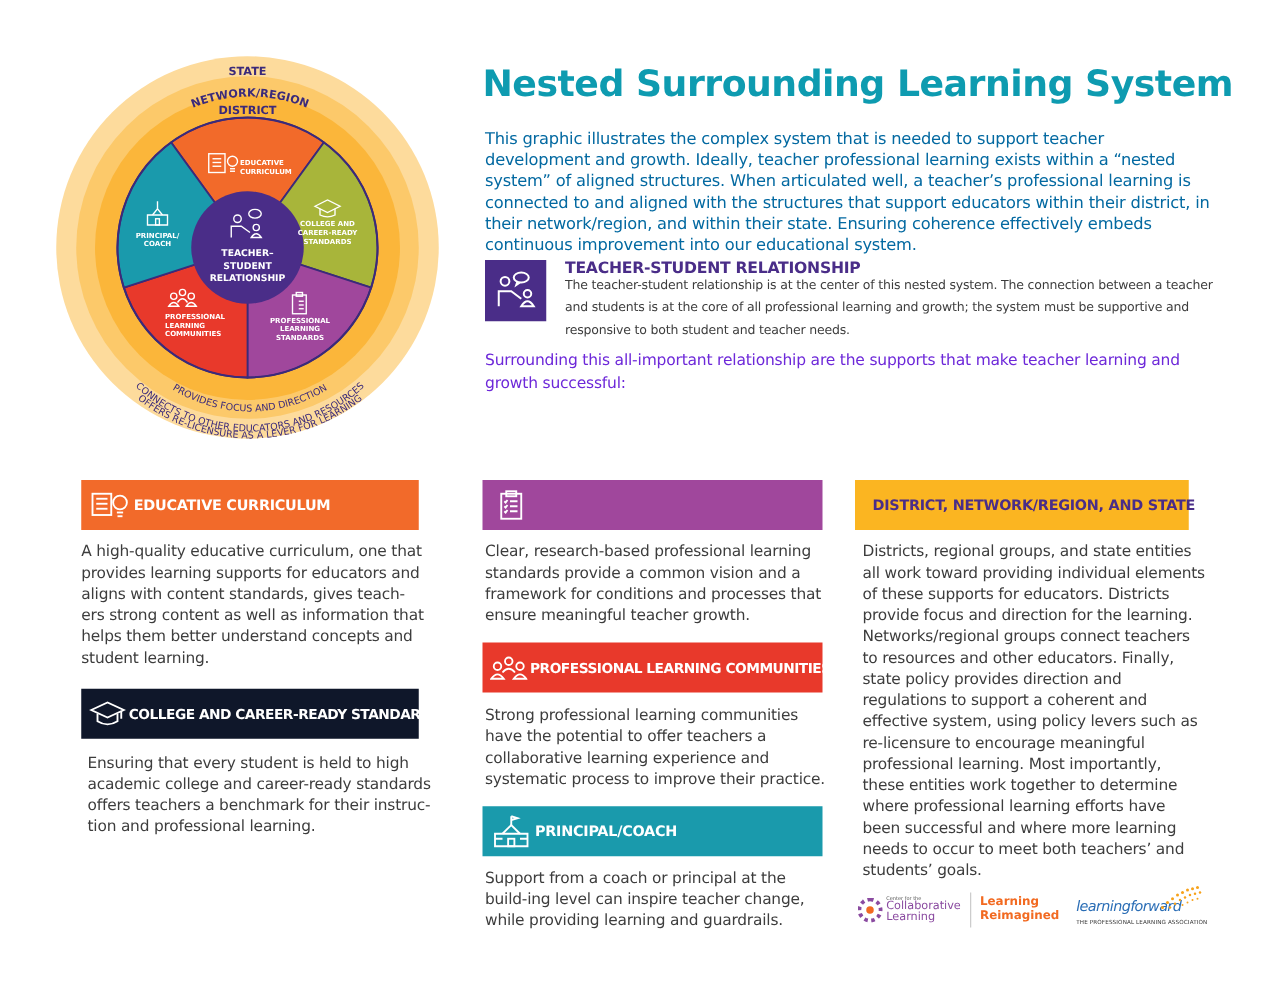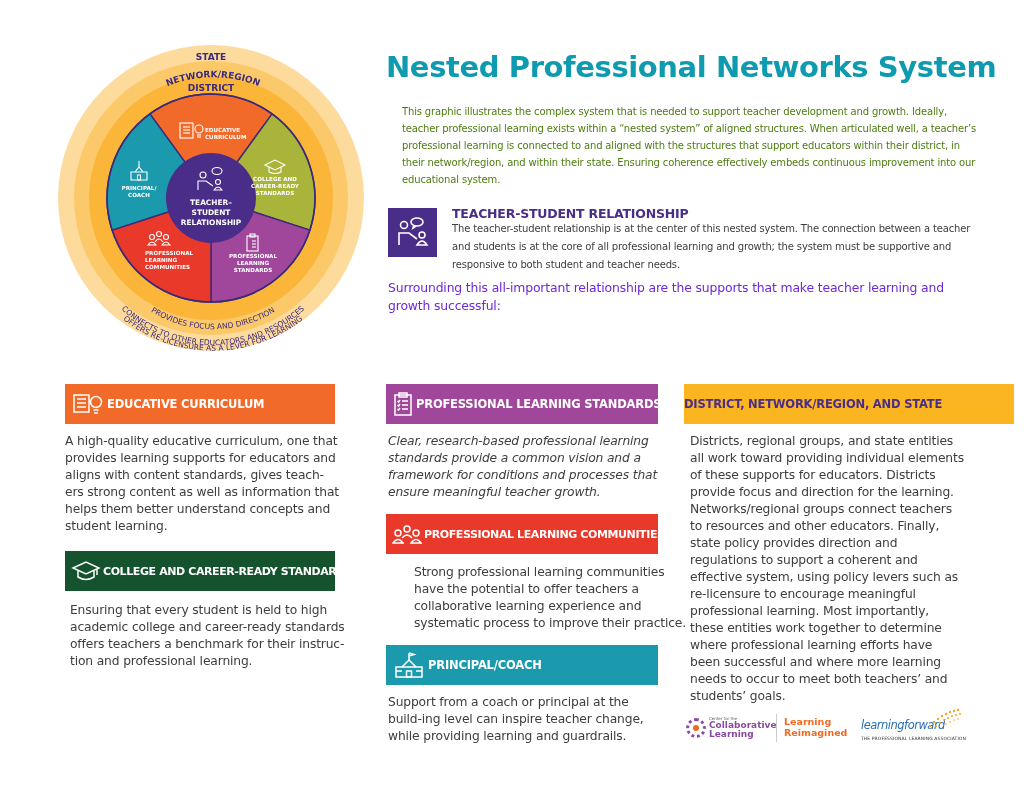--- a/index.html
+++ b/index.html
@@ -1,41 +1,41 @@
 <!DOCTYPE html>
 <html><head>
 <meta charset="utf-8">
 <style>
   * { box-sizing: border-box; margin: 0; padding: 0; }
   html, body { width: 1024px; height: 791px; background: #ffffff; overflow: hidden; }
   body { position: relative; font-family: "DejaVu Sans", "Liberation Sans", sans-serif; color: #3a3a3a; }
 
-  .wheel { position: absolute; left: 53px; top: 40px; width: 320px; height: 320px; text-align: right; }
+  .wheel { position: absolute; left: 40px; top: 40px; width: 320px; height: 320px; text-align: right; }
   .wheel svg { width: 320px; height: 320px; display: block; }
 
   .title { position: absolute; left: 386px; top: 50px; font-family: "DejaVu Sans", sans-serif; font-size: 29px; color: #0e9bb0; letter-spacing: -0.4px; white-space: nowrap; }
 
-  .intro { position: absolute; left: 402px; top: 103px; width: 580px; font-size: 10px; line-height: 17px; color: #4d7c0f; letter-spacing: -0.15px; }
+  .intro { position: absolute; left: 388px; top: 103px; width: 580px; font-size: 13px; line-height: 17px; color: #0369a1; letter-spacing: -0.15px; }
 
   .tsr-icon { position: absolute; left: 388px; top: 208px; width: 49px; height: 49px; background: #4a2d88; display: flex; align-items: center; justify-content: center; }
   .tsr-title { position: absolute; left: 452px; top: 206px; font-size: 12.5px; font-weight: bold; color: #4a2d88; letter-spacing: -0.2px; }
   .tsr-body { position: absolute; left: 452px; top: 220px; width: 520px; font-size: 10px; line-height: 18px; color: #3d3d3d; letter-spacing: -0.15px; }
   .surround { position: absolute; left: 388px; top: 279px; width: 560px; font-size: 12.4px; line-height: 18px; color: #6d28d9; letter-spacing: -0.15px; }
 
   .band { position: absolute; height: 40px; display: flex; align-items: center; color: #fff; font-weight: bold; font-size: 11.5px; letter-spacing: -0.2px; white-space: nowrap; }
   .band .ico { width: 34px; height: 30px; display: flex; align-items: center; justify-content: center; margin-left: 6px; margin-right: 2px; }
   .card-text { position: absolute; font-size: 12.3px; line-height: 17px; color: #3d3d3d; letter-spacing: -0.15px; }
 
   .logos { position: absolute; left: 686px; top: 708px; width: 300px; height: 50px; }
   .logo-cc { position: absolute; left: 0; top: 8px; display: flex; align-items: center; }
   .cc-mark { width: 20px; height: 20px; border-radius: 50%; border: 3px dotted #8a4aa0; position: relative; }
   .cc-mark::after { content: ""; position: absolute; left: 4px; top: 4px; width: 6px; height: 6px; border-radius: 50%; background: #f26a21; }
   .cc-text { margin-left: 3px; display: flex; flex-direction: column; line-height: 9px; }
   .cc-small { font-size: 4px; color: #555; line-height: 5px; }
-  .cc-big { font-size: 9px; color: #8a4aa0; font-weight: bold; }
+  .cc-big { font-size: 9px; color: #8a4aa0; font-weight: normal; }
   .lr-div { position: absolute; left: 90px; top: 6px; width: 1px; height: 28px; background: #cccccc; }
   .lr-text { position: absolute; left: 98px; top: 8px; font-size: 9.5px; font-weight: bold; color: #f26a21; line-height: 11px; }
   .lf-text { position: absolute; left: 175px; top: 10px; font-size: 11.5px; font-style: italic; color: #2a6db5; letter-spacing: -0.5px; }
   .lf-sub { position: absolute; left: 175px; top: 28px; font-size: 4.5px; color: #333; letter-spacing: 0.1px; }
   .lf-dots { position: absolute; left: 240px; top: 0px; width: 36px; height: 22px; }
 </style>
 </head>
 <body>
 
 <div class="wheel">
@@ -135,21 +135,21 @@
         <circle cx="150" cy="135" r="3"></circle>
         <path d="M145,150 L145,141 L153,141 L160,146"></path>
         <ellipse cx="164" cy="131" rx="5" ry="3.5"></ellipse>
         <circle cx="165" cy="142" r="2.5"></circle>
         <path d="M161,150 Q165,144 169,150 Z"></path>
       </g>
     </g>
   </svg>
 </div>
 
-<h1 class="title">Nested Professional Networks System</h1>
+<h1 class="title">Nested Surrounding Learning System</h1>
 <p class="intro">This graphic illustrates the complex system that is needed to support teacher development and growth. Ideally, teacher professional learning exists within a “nested system” of aligned structures. When articulated well, a teacher’s professional learning is connected to and aligned with the structures that support educators within their district, in their network/region, and within their state. Ensuring coherence effectively embeds continuous improvement into our educational system.</p>
 
 <div class="tsr-icon">
   <svg width="36" height="36" viewBox="0 0 36 36" fill="none" stroke="#ffffff" stroke-width="1.6">
     <circle cx="9" cy="10" r="3.5"></circle>
     <path d="M4,30 L4,18 L14,18 L22,24"></path>
     <ellipse cx="22" cy="7" rx="6" ry="4"></ellipse>
     <path d="M19,10 L18,13 L21,11"></path>
     <circle cx="27" cy="20" r="3"></circle>
     <path d="M22,30 Q27,22 32,30 Z"></path>
@@ -168,21 +168,21 @@
         <line x1="5" y1="15" x2="14" y2="15"></line>
       <circle cx="24" cy="10" r="5.5"></circle>
         <line x1="21.5" y1="18" x2="26.5" y2="18"></line>
         <line x1="22" y1="21" x2="26" y2="21"></line>
     </svg>
   </span>
   <span>EDUCATIVE CURRICULUM</span>
 </div>
 <p class="card-text" style="left:65px; top:433px; width:275px;">A high-quality educative curriculum, one that provides learning supports for educators and aligns with content standards, gives teach-ers strong content as well as information that helps them better understand concepts and student learning.</p>
 
-<div class="band" style="left:65px; top:551px; width:270px; background:#14532d;">
+<div class="band" style="left:65px; top:551px; width:270px; background:#0f172a;">
   <span class="ico">
     <svg width="30" height="22" viewBox="0 0 30 22" fill="none" stroke="#fff" stroke-width="1.5">
       <path d="M2,8 L15,2 L28,8 L15,14 Z"></path>
         <path d="M7,11 L7,17 Q15,22 23,17 L23,11"></path>
         <line x1="26" y1="9" x2="26" y2="15"></line>
     </svg>
   </span>
   <span style="font-size:11px; letter-spacing:-0.4px;">COLLEGE AND CAREER-READY STANDARDS</span>
 </div>
 <p class="card-text" style="left:70px; top:602px; width:275px;">Ensuring that every student is held to high academic college and career-ready standards offers teachers a benchmark for their instruc-tion and professional learning.</p>
@@ -193,56 +193,55 @@
       <rect x="3" y="4" width="16" height="20"></rect>
         <rect x="7" y="2" width="8" height="4"></rect>
       <line x1="10" y1="10" x2="16" y2="10"></line>
         <line x1="10" y1="14" x2="16" y2="14"></line>
         <line x1="10" y1="18" x2="16" y2="18"></line>
       <path d="M5.5,10 L6.5,11 L8,9"></path>
         <path d="M5.5,14 L6.5,15 L8,13"></path>
         <path d="M5.5,18 L6.5,19 L8,17"></path>
     </svg>
   </span>
-  <span>PROFESSIONAL LEARNING STANDARDS</span>
-</div>
-<p class="card-text" style="left:388px; top:433px; width:275px;font-style:italic;">Clear, research-based professional learning standards provide a common vision and a framework for conditions and processes that ensure meaningful teacher growth.</p>
+</div>
+<p class="card-text" style="left:388px; top:433px; width:275px;">Clear, research-based professional learning standards provide a common vision and a framework for conditions and processes that ensure meaningful teacher growth.</p>
 
 <div class="band" style="left:386px; top:514px; width:272px; background:#e8392b;">
   <span class="ico">
     <svg width="30" height="22" viewBox="0 0 30 22" fill="none" stroke="#fff" stroke-width="1.5">
       <circle cx="6" cy="10" r="3"></circle>
         <circle cx="15" cy="6" r="3"></circle>
         <circle cx="24" cy="10" r="3"></circle>
       <path d="M1,20 Q6,13 11,20 Z"></path>
         <path d="M10,15 Q15,9 20,15"></path>
         <path d="M19,20 Q24,13 29,20 Z"></path>
     </svg>
   </span>
   <span style="font-size:11px; letter-spacing:-0.4px;">PROFESSIONAL LEARNING COMMUNITIES</span>
 </div>
-<p class="card-text" style="left:388px; top:564px; width:275px;margin-left:26px;">Strong professional learning communities have the potential to offer teachers a collaborative learning experience and systematic process to improve their practice.</p>
+<p class="card-text" style="left:388px; top:564px; width:275px;">Strong professional learning communities have the potential to offer teachers a collaborative learning experience and systematic process to improve their practice.</p>
 
 <div class="band" style="left:386px; top:645px; width:272px; background:#1a9aac;text-align:right;">
   <span class="ico">
     <svg width="30" height="28" viewBox="0 0 30 28" fill="none" stroke="#fff" stroke-width="1.5">
       <path d="M2,26 L2,16 L28,16 L28,26 Z"></path>
         <path d="M8,16 L15,9 L22,16"></path>
       <line x1="15" y1="9" x2="15" y2="2"></line>
         <path d="M15,2 L20,3.5 L15,5"></path>
       <rect x="12.5" y="20" width="5" height="6"></rect>
         <line x1="2" y1="20" x2="8" y2="20"></line>
         <line x1="22" y1="20" x2="28" y2="20"></line>
     </svg>
   </span>
   <span>PRINCIPAL/COACH</span>
 </div>
 <p class="card-text" style="left:388px; top:694px; width:275px;">Support from a coach or principal at the build-ing level can inspire teacher change, while providing learning and guardrails.</p>
 
-<div class="band" style="left:684px; top:384px; width:330px; background:#fbb521; color:#4a2d88; ">
+<div class="band" style="left:684px; top:384px; width:267px; background:#fbb521; color:#4a2d88; padding-left:14px;">
   <span>DISTRICT, NETWORK/REGION, AND STATE</span>
 </div>
 <p class="card-text" style="left:690px; top:433px; width:275px;">Districts, regional groups, and state entities all work toward providing individual elements of these supports for educators. Districts provide focus and direction for the learning. Networks/regional groups connect teachers to resources and other educators. Finally, state policy provides direction and regulations to support a coherent and effective system, using policy levers such as re-licensure to encourage meaningful professional learning. Most importantly, these entities work together to determine where professional learning efforts have been successful and where more learning needs to occur to meet both teachers’ and students’ goals.</p>
 
 <div class="logos">
   <div class="logo-cc">
     <span class="cc-mark"></span>
     <span class="cc-text">
       <span class="cc-small">Center for the</span>
       <span class="cc-big">Collaborative</span>

